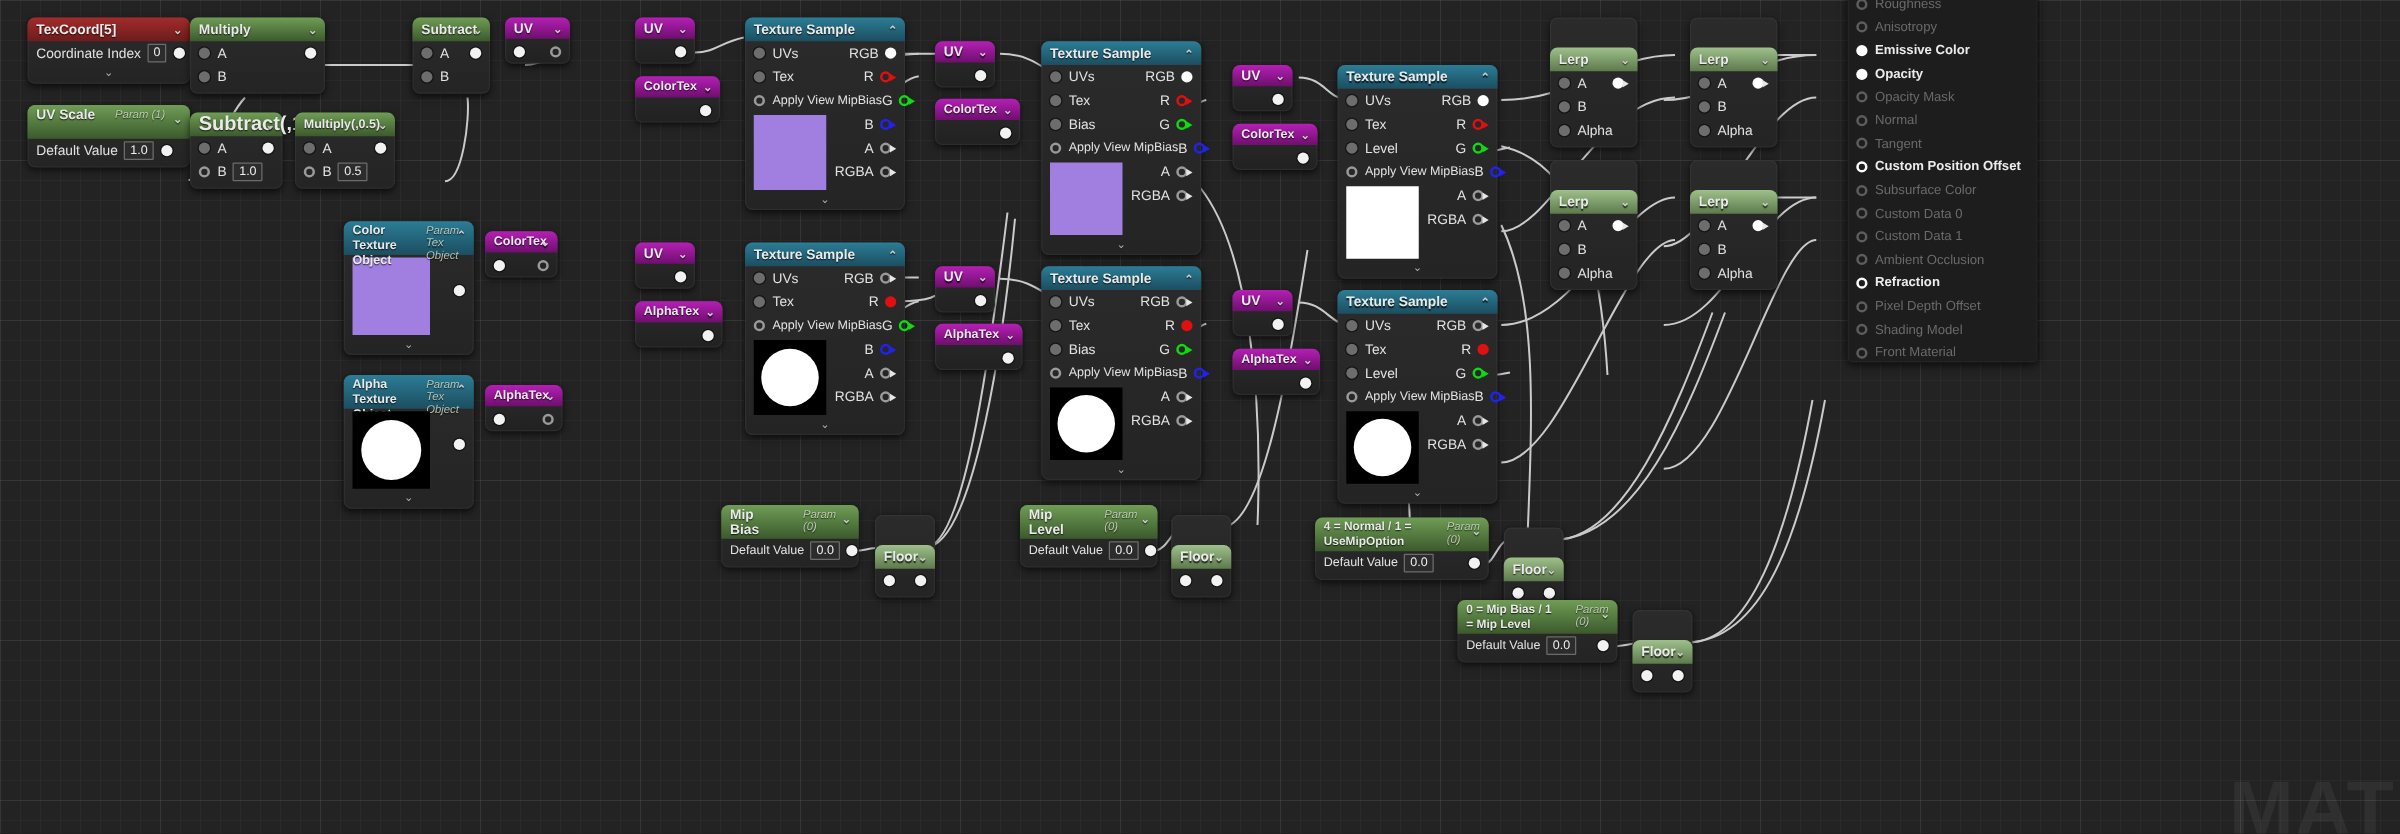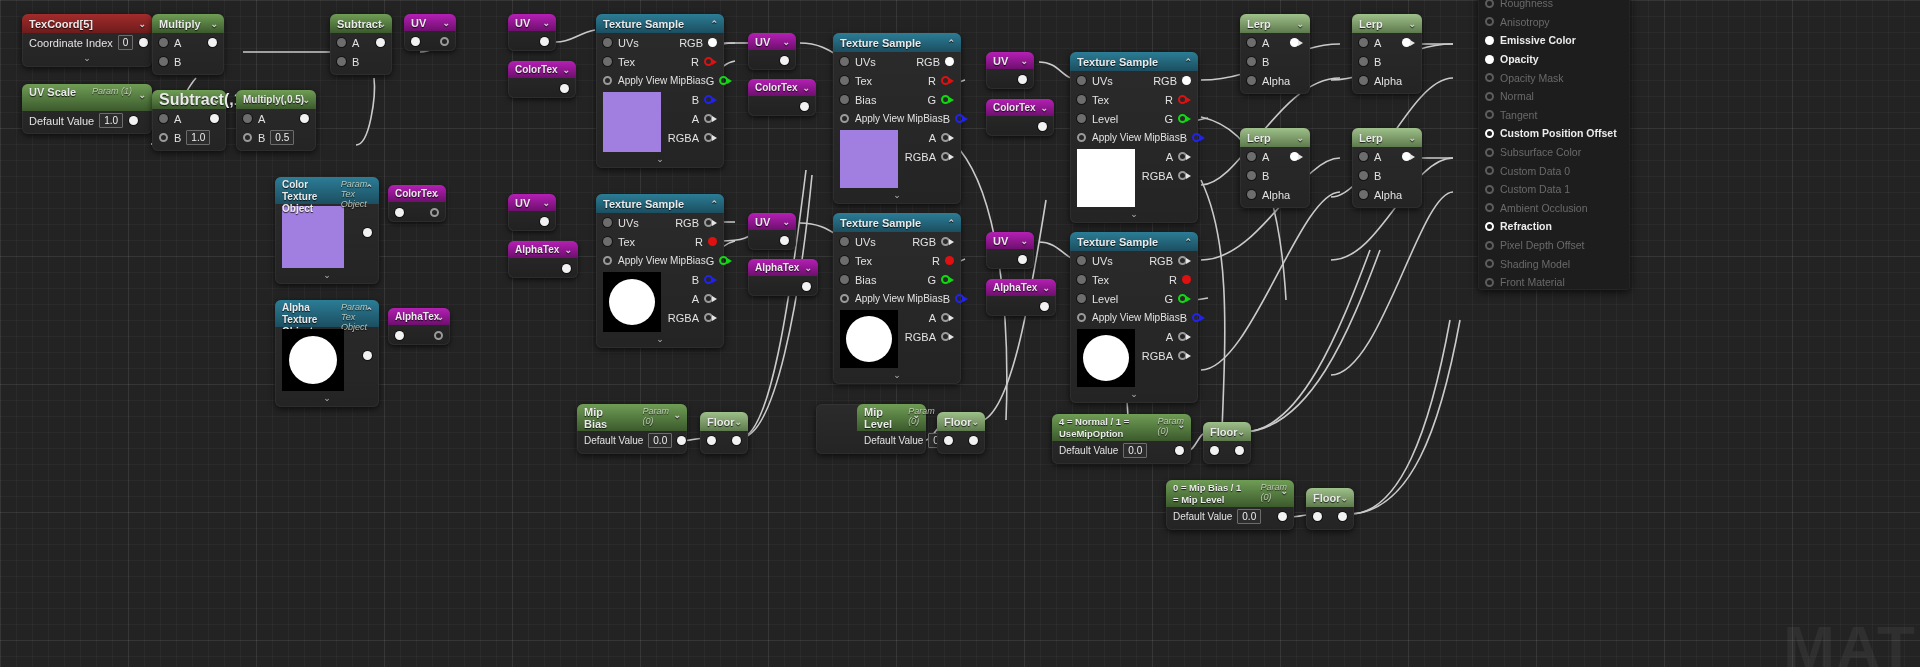--- a/index.html
+++ b/index.html
@@ -45,21 +45,21 @@
   .nhead .sub{font-size:9px;font-style:italic;color:#cfd6c4;font-weight:normal;line-height:10px;opacity:.85;margin-left:16px;}
   .nhead .ttl{line-height:12px;}
   .chev{position:absolute;right:6px;top:50%;transform:translateY(-50%);font-size:9px;color:#cfcfcf;}
   .nhead.two .chev{top:11px;}
 
   
   .h-tex   {background:linear-gradient(180deg,#2b7d96 0%,#1c4e60 100%);}
   .h-green {background:linear-gradient(180deg,#6f9d55 0%,#3c5a2d 100%);}
   .h-red   {background:linear-gradient(180deg,#a32b2b 0%,#6d1c1c 100%);}
   .h-mag   {background:linear-gradient(180deg,#b51fb5 0%,#6e0f6e 100%);}
-  .h-greenL{background:linear-gradient(180deg,#9ec08a 0%,#5d7a4c 100%);}
+  .h-greenL{background:linear-gradient(180deg,#9ec08a 0%,#5d7a4c 100%);margin-top:24px;}
 
   
   .row{display:flex;align-items:center;height:19px;padding:0 7px;position:relative;}
   .row .lbl{font-size:11px;color:#e2e2e2;white-space:nowrap;}
   .row .rlbl{margin-left:auto;font-size:11px;color:#e2e2e2;white-space:nowrap;}
   .pin{width:9px;height:9px;border-radius:50%;flex:0 0 9px;}
   .pin.in{margin-right:6px;}
   .pin.out{margin-left:5px;}
   .pin.filled{background:#f2f2f2;box-shadow:0 0 0 1px rgba(0,0,0,.5);}
   .pin.gray{background:#6d6d6d;box-shadow:0 0 0 1px rgba(0,0,0,.5);}
@@ -222,21 +222,21 @@
       <span class="sub">Param (1)</span>
       <span class="chev">⌄</span>
     </div>
     <div class="row">
       <span class="lbl">Default Value</span>
       <span class="valbox">1.0</span>
       <span class="pin filled out" style="margin-left:6px;"></span>
     </div>
   </div>
 
-  <div class="node" style="left:152px;top:14px;width:72px;">
+  <div class="node" style="left:152px;top:14px;width:108px;">
     <div class="nhead h-green">
       <span class="ttl">Multiply</span>
       <span class="chev">⌄</span>
     </div>
     <div class="row">
       <span class="pin gray in"></span>
       <span class="lbl">A</span>
       <span class="pin filled" style="margin-left:auto;"></span>
     </div>
     <div class="row">
@@ -872,21 +872,21 @@
     <div class="nhead h-greenL">
       <span class="ttl">Floor</span>
       <span class="chev">⌄</span>
     </div>
     <div class="row" style="justify-content:space-between;">
       <span class="pin filled"></span>
       <span class="pin filled"></span>
     </div>
   </div>
 
-  <div class="node" style="left:816px;top:404px;width:110px;padding-left:41px;">
+  <div class="node" style="left:816px;top:404px;width:110px;">
     <div class="nhead h-green two">
       <span class="ttl">Mip Level</span>
       <span class="sub">Param (0)</span>
       <span class="chev">⌄</span>
     </div>
     <div class="row">
       <span class="lbl" style="font-size:10px">Default Value</span>
       <span class="valbox">0.0</span>
       <span class="pin filled" style="margin-left:5px;"></span>
     </div>

